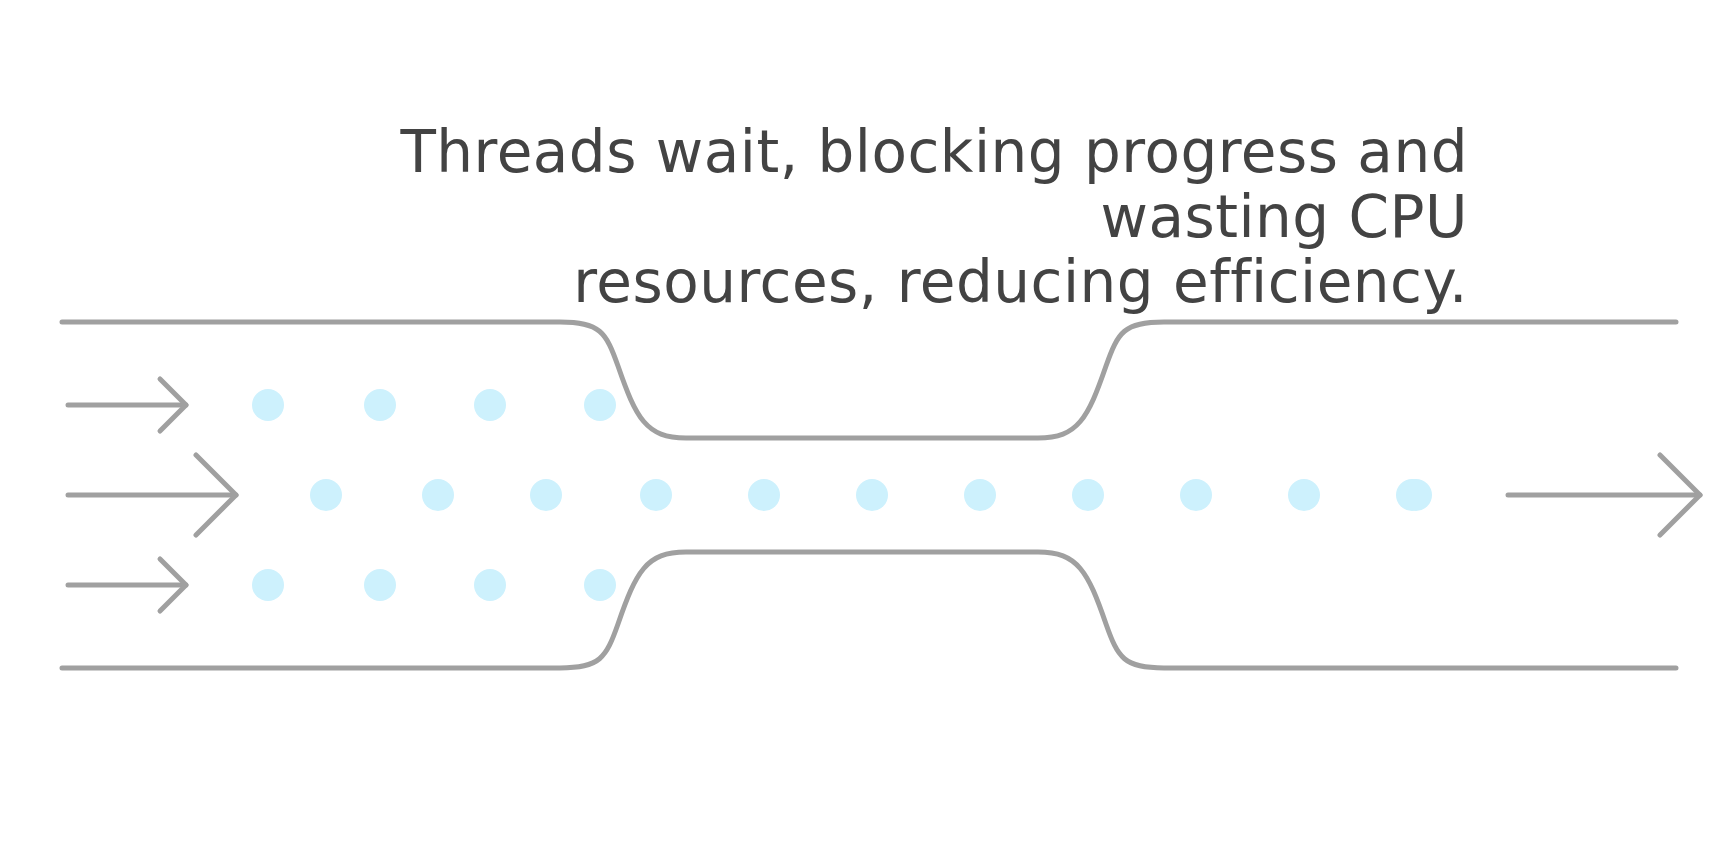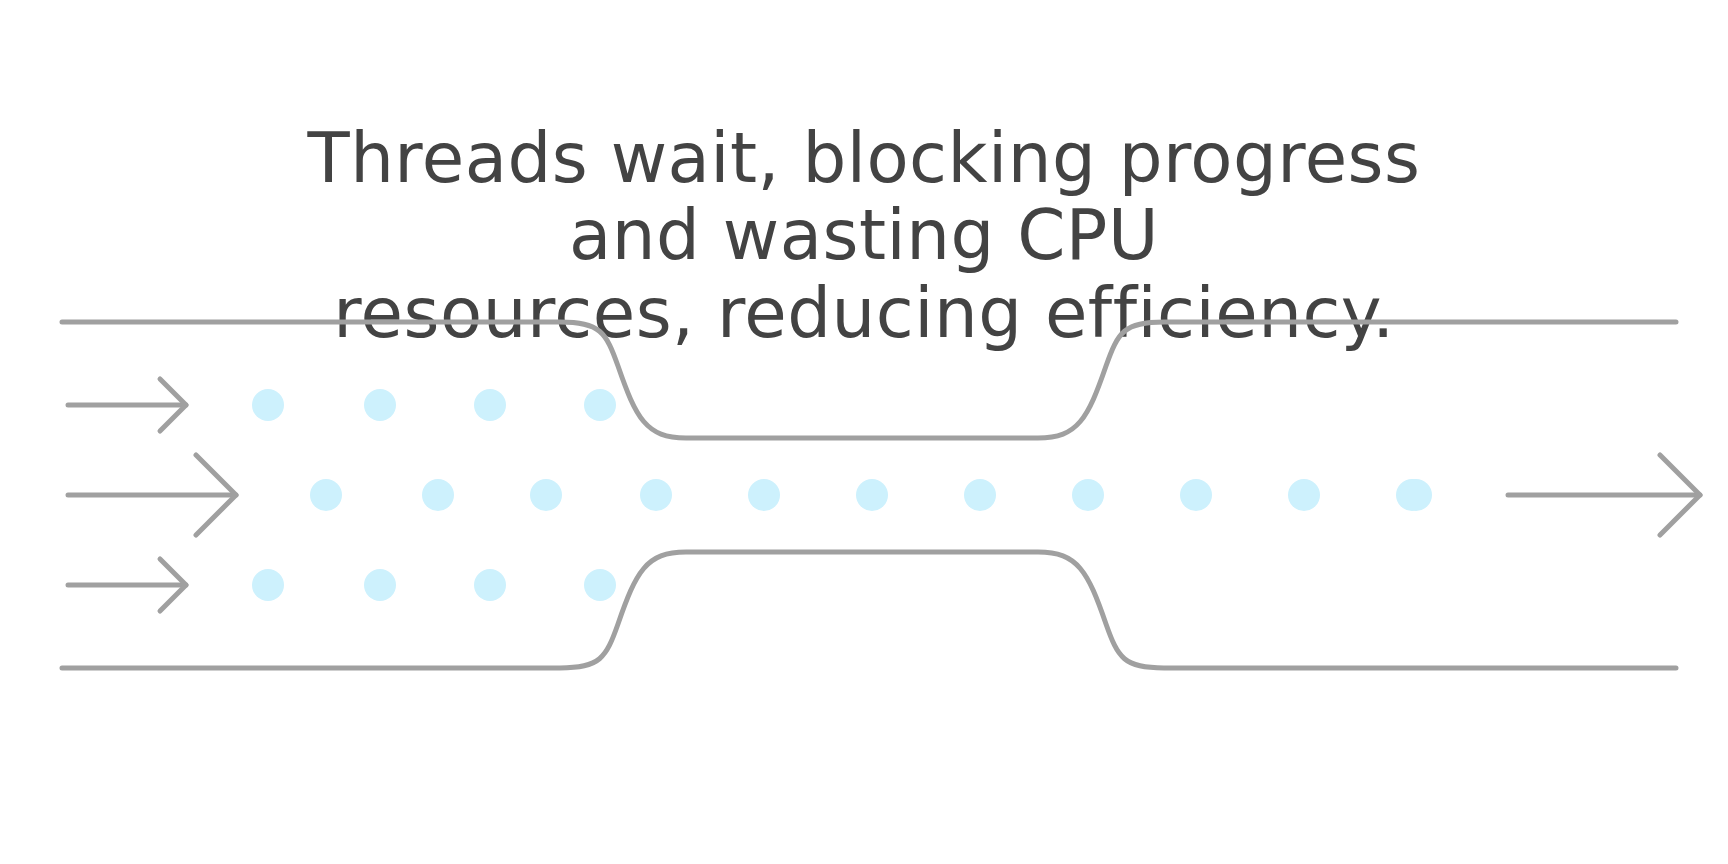--- a/index.html
+++ b/index.html
@@ -19,24 +19,24 @@
     height: 864px;
     background: #ffffff;
   }
 
   
   #caption {
     position: absolute;
     left: 0;
     top: 120px;
     width: 1728px;
-    text-align: center;
+    text-align: right;
     color: #434343;
     font-family: "DejaVu Sans", sans-serif;
-    font-size: 69px;
+    font-size: 58px;
     line-height: 1.12;
     font-weight: 400;
     letter-spacing: 0.5px;
     white-space: pre-line;
     padding: 0 260px;
     box-sizing: border-box;
   }
 
   
   #diagram {

